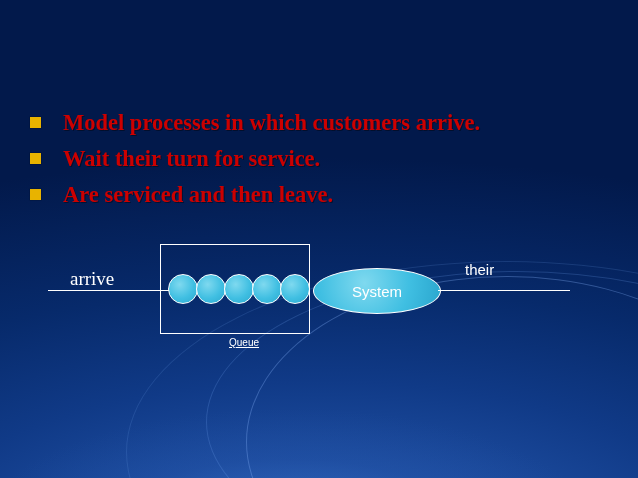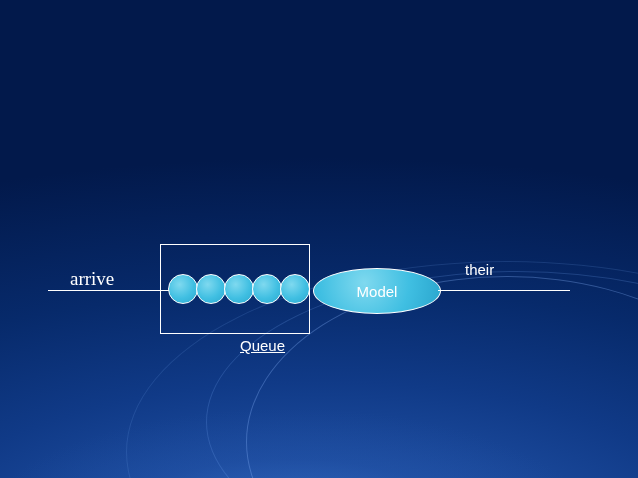--- a/index.html
+++ b/index.html
@@ -172,53 +172,67 @@
   .label-output {
     position: absolute;
     left: 465px;
     top: 25px;
     color: #ffffff;
     font-family: "Liberation Sans", sans-serif;
     font-size: 15px;
   }
   .label-queue {
     position: absolute;
-    left: 240px;
+    left: 229px;
     top: 101px;
     color: #ffffff;
     font-family: "Liberation Sans", sans-serif;
-    font-size: 15px;
+    font-size: 10px;
     text-decoration: underline;
   }
 </style>
 </head>
 <body>
 
 <div class="slide">
   <div class="glow"></div>
   <div class="swoosh s1"></div>
   <div class="swoosh s2"></div>
   <div class="swoosh s3"></div>
 
 
+  <div class="bullets">
+    <div class="bullet-row">
+      <span class="bullet-mark"></span>
+      <span class="bullet-text">Model processes in which customers arrive.</span>
+    </div>
+    <div class="bullet-row">
+      <span class="bullet-mark"></span>
+      <span class="bullet-text">Wait their turn for service.</span>
+    </div>
+    <div class="bullet-row">
+      <span class="bullet-mark"></span>
+      <span class="bullet-text">Are serviced and then leave.</span>
+    </div>
+  </div>
 
   <div class="diagram">
     <div class="line-in"></div>
     <div class="label-input">arrive</div>
 
     <div class="queue-box"></div>
     <div class="circles">
       <span class="person"></span>
       <span class="person"></span>
       <span class="person"></span>
       <span class="person"></span>
       <span class="person"></span>
     </div>
     <div class="label-queue">Queue</div>
 
     <div class="server">
-      <span>Model</span>
+      <span>System</span>
     </div>
 
     <div class="line-out"></div>
     <div class="label-output">their</div>
   </div>
 </div>
 
 </body></html>

